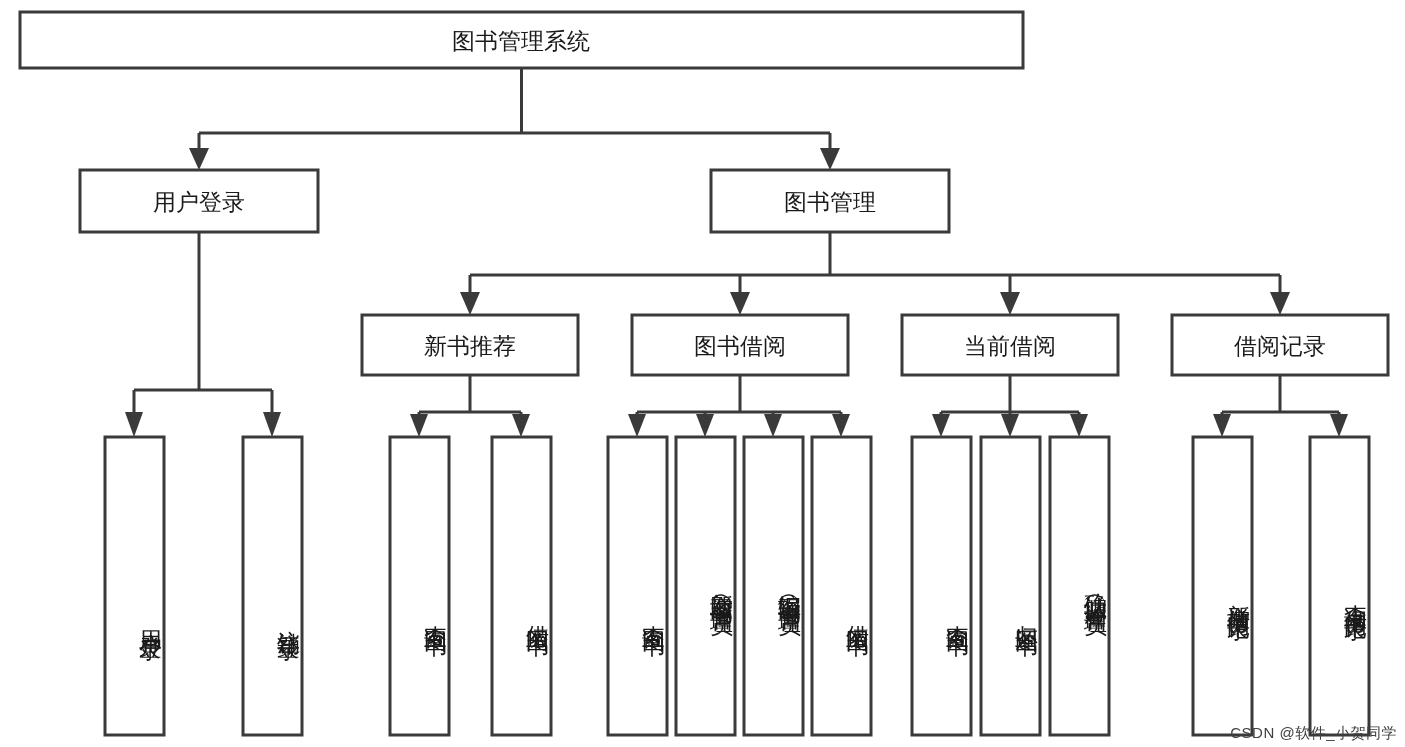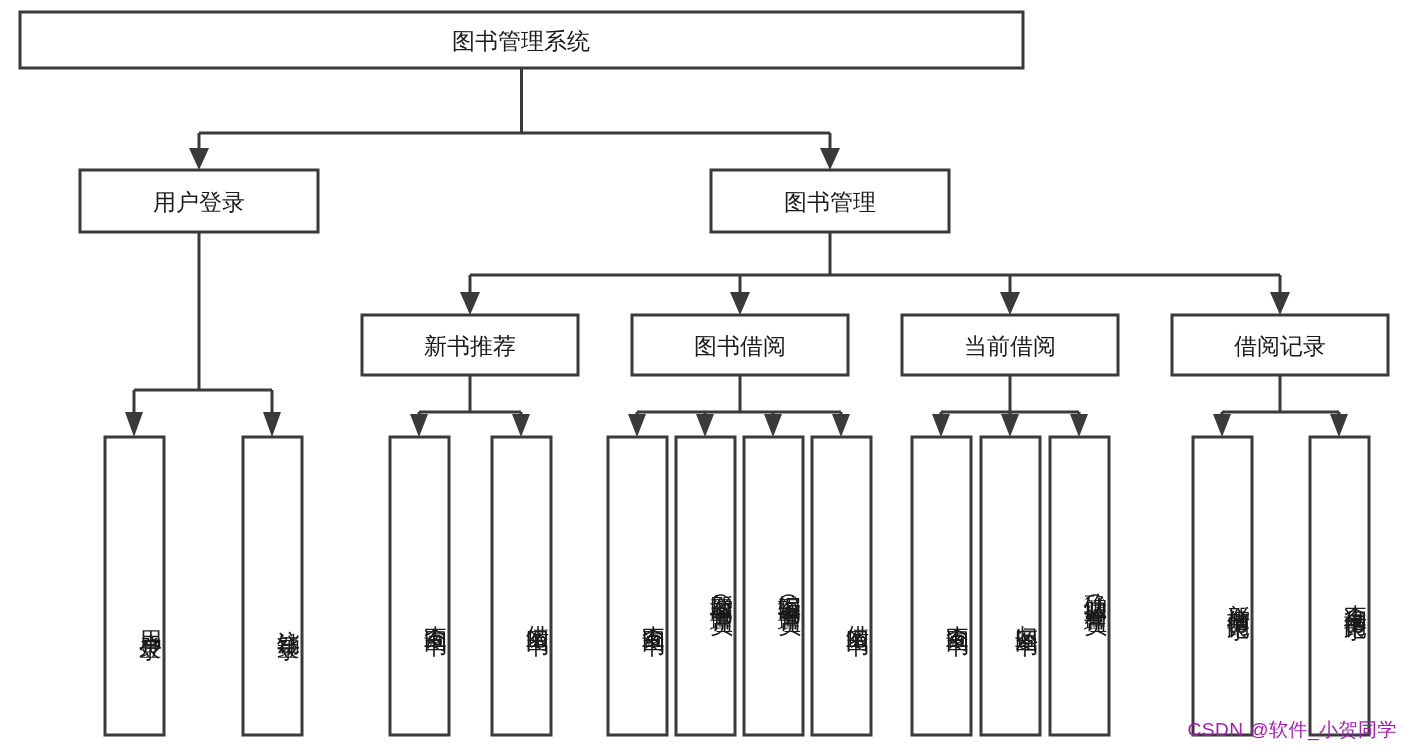--- a/index.html
+++ b/index.html
@@ -66,22 +66,22 @@
     justify-content: center;
     text-align: center;
     pointer-events: none;
     user-select: none;
   }
   .watermark {
     position: absolute;
     right: 8px;
     bottom: 4px;
     font-family: "Liberation Sans", "DejaVu Sans", sans-serif;
-    font-size: 19px;
-    color: #a21caf;
+    font-size: 15px;
+    color: #404040;
     letter-spacing: 0.5px;
     white-space: nowrap;
   }
 </style>
 </head>
 <body>
 
 <div id="diagram-root">
 
   <svg class="diagram-canvas" viewBox="0 0 1405 747">

